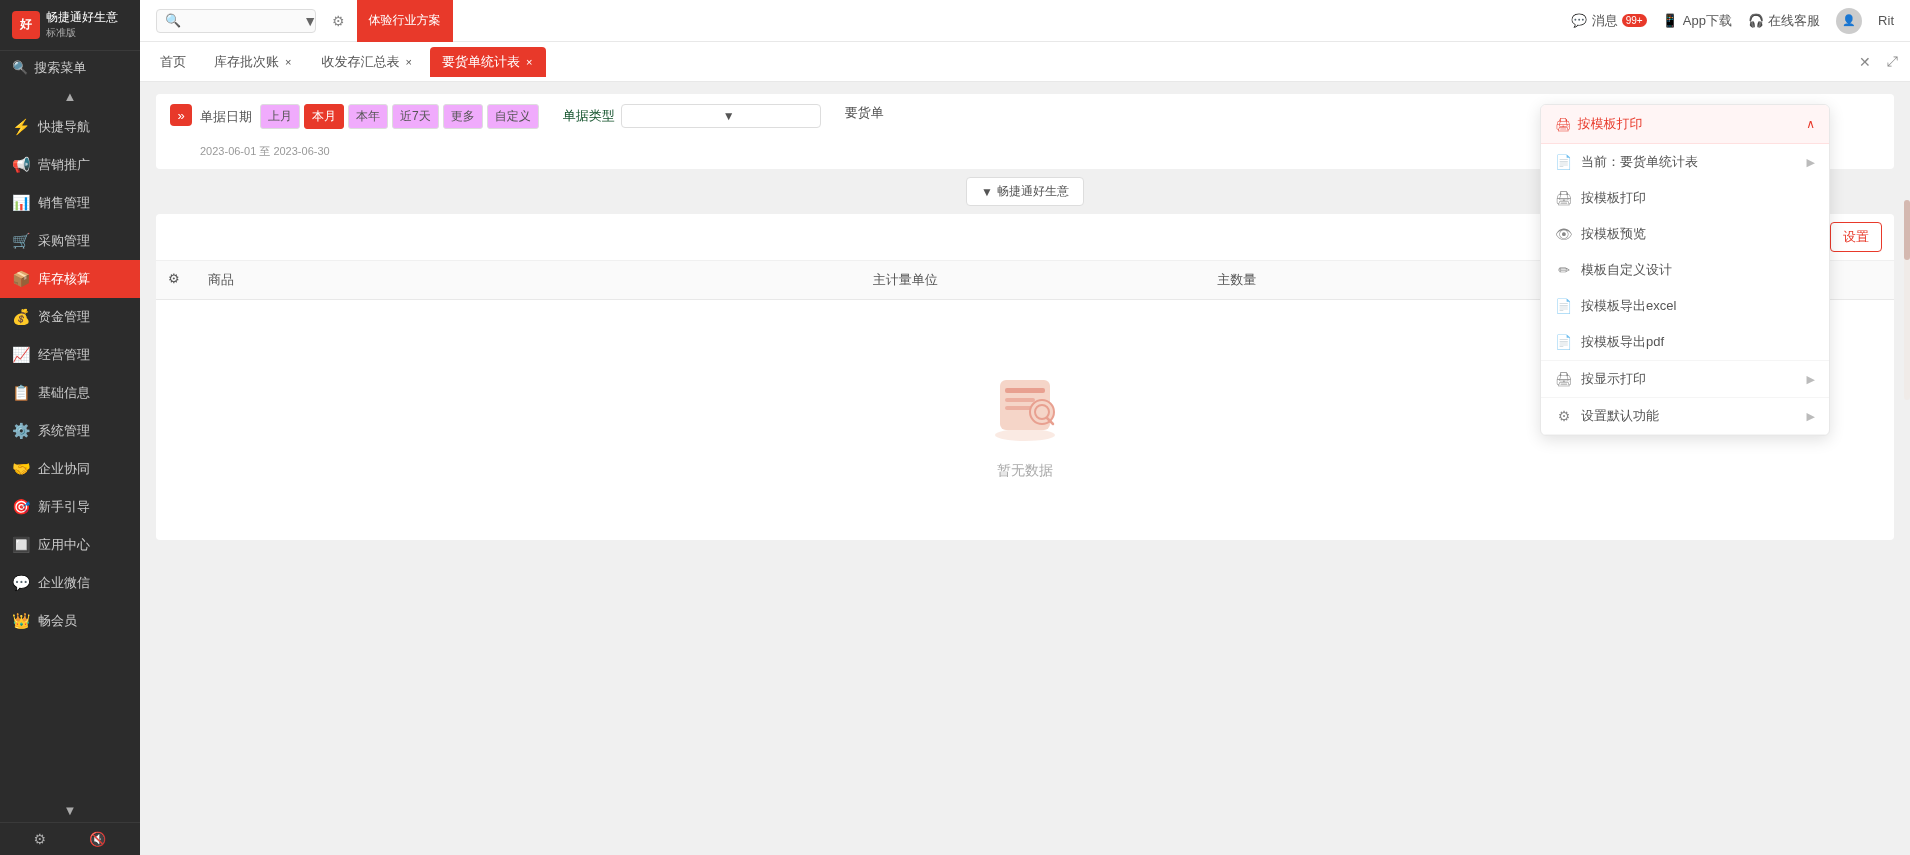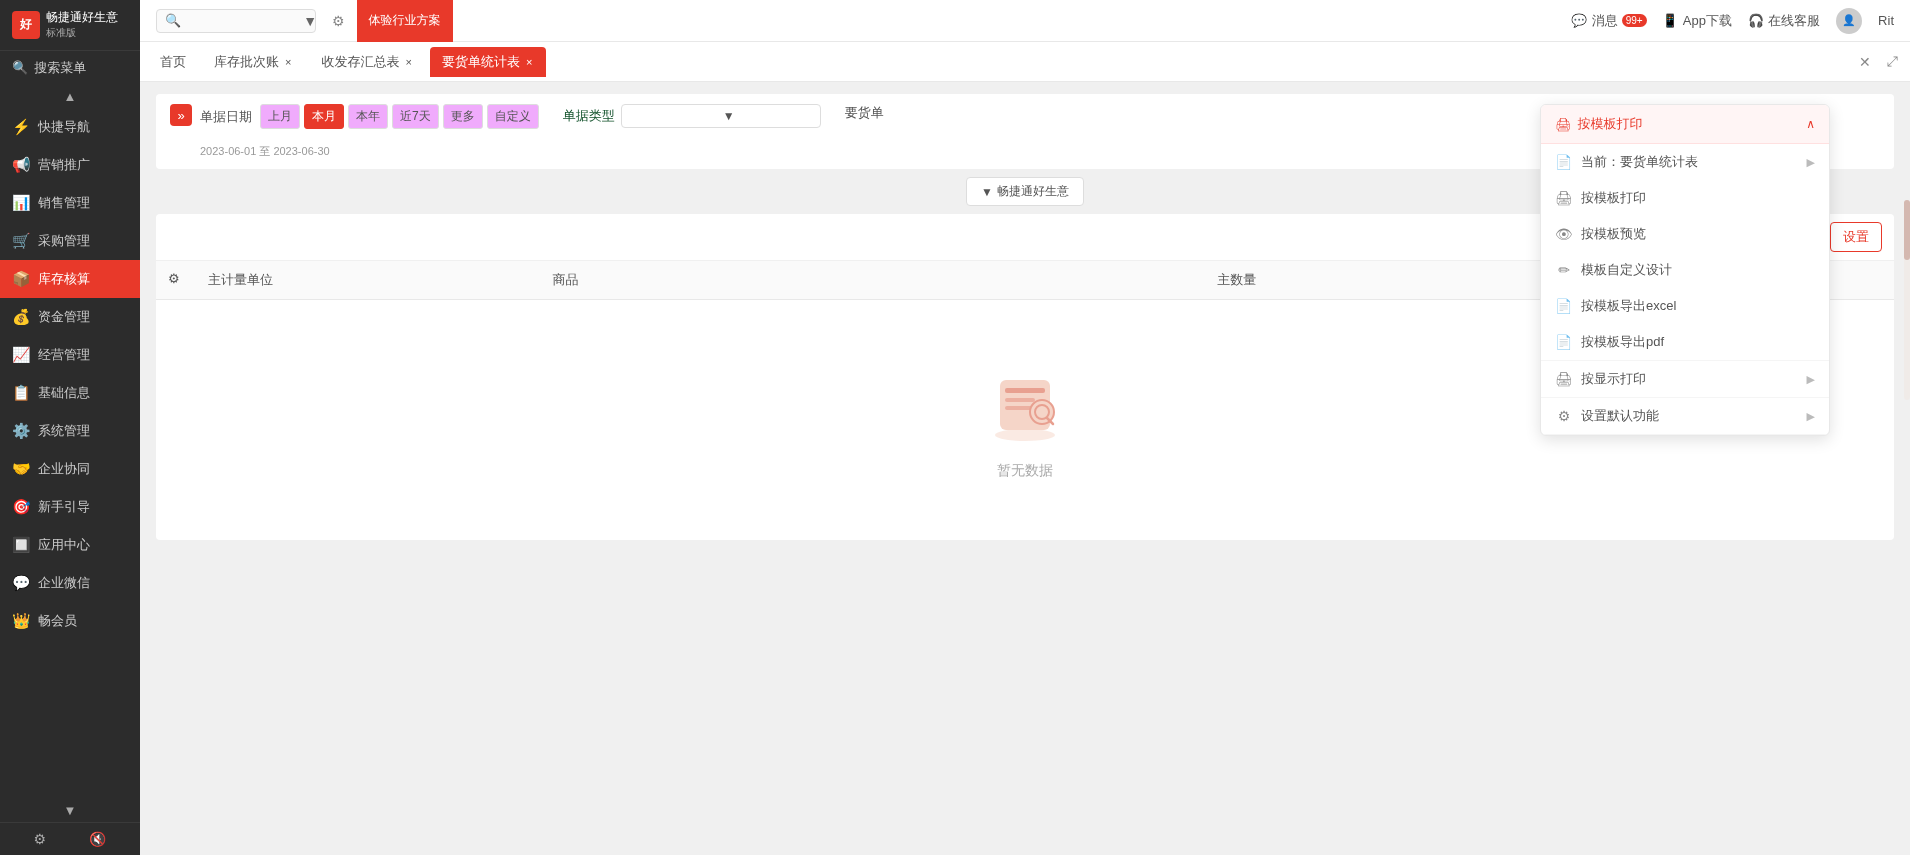--- a/index.html
+++ b/index.html
@@ -604,22 +604,22 @@
       <div class="table-toolbar">
         <div style="display:flex; align-items:center; gap:8px; margin-left:auto;">
           <button class="query-btn">查询</button>
           <button class="settings-btn">设置</button>
         </div>
       </div>
       <div class="table-header">
         <div class="th checkbox-col">
           <span>⚙</span>
         </div>
+        <div class="th goods-col">商品</div>
         <div class="th unit-col">主计量单位</div>
-        <div class="th goods-col">商品</div>
         <div class="th qty-col">主数量</div>
         <div class="th amount-col">零售金额</div>
       </div>
 
       <div class="empty-state">
 
         <svg width="90" height="90" viewBox="0 0 90 90">
           <ellipse cx="45" cy="75" rx="30" ry="6" fill="#f5d5c8" opacity="0.5"></ellipse>
           <rect x="20" y="20" width="50" height="50" rx="6" fill="#f5d5c8"></rect>
           <rect x="25" y="28" width="40" height="5" rx="2" fill="#e8a090"></rect>

